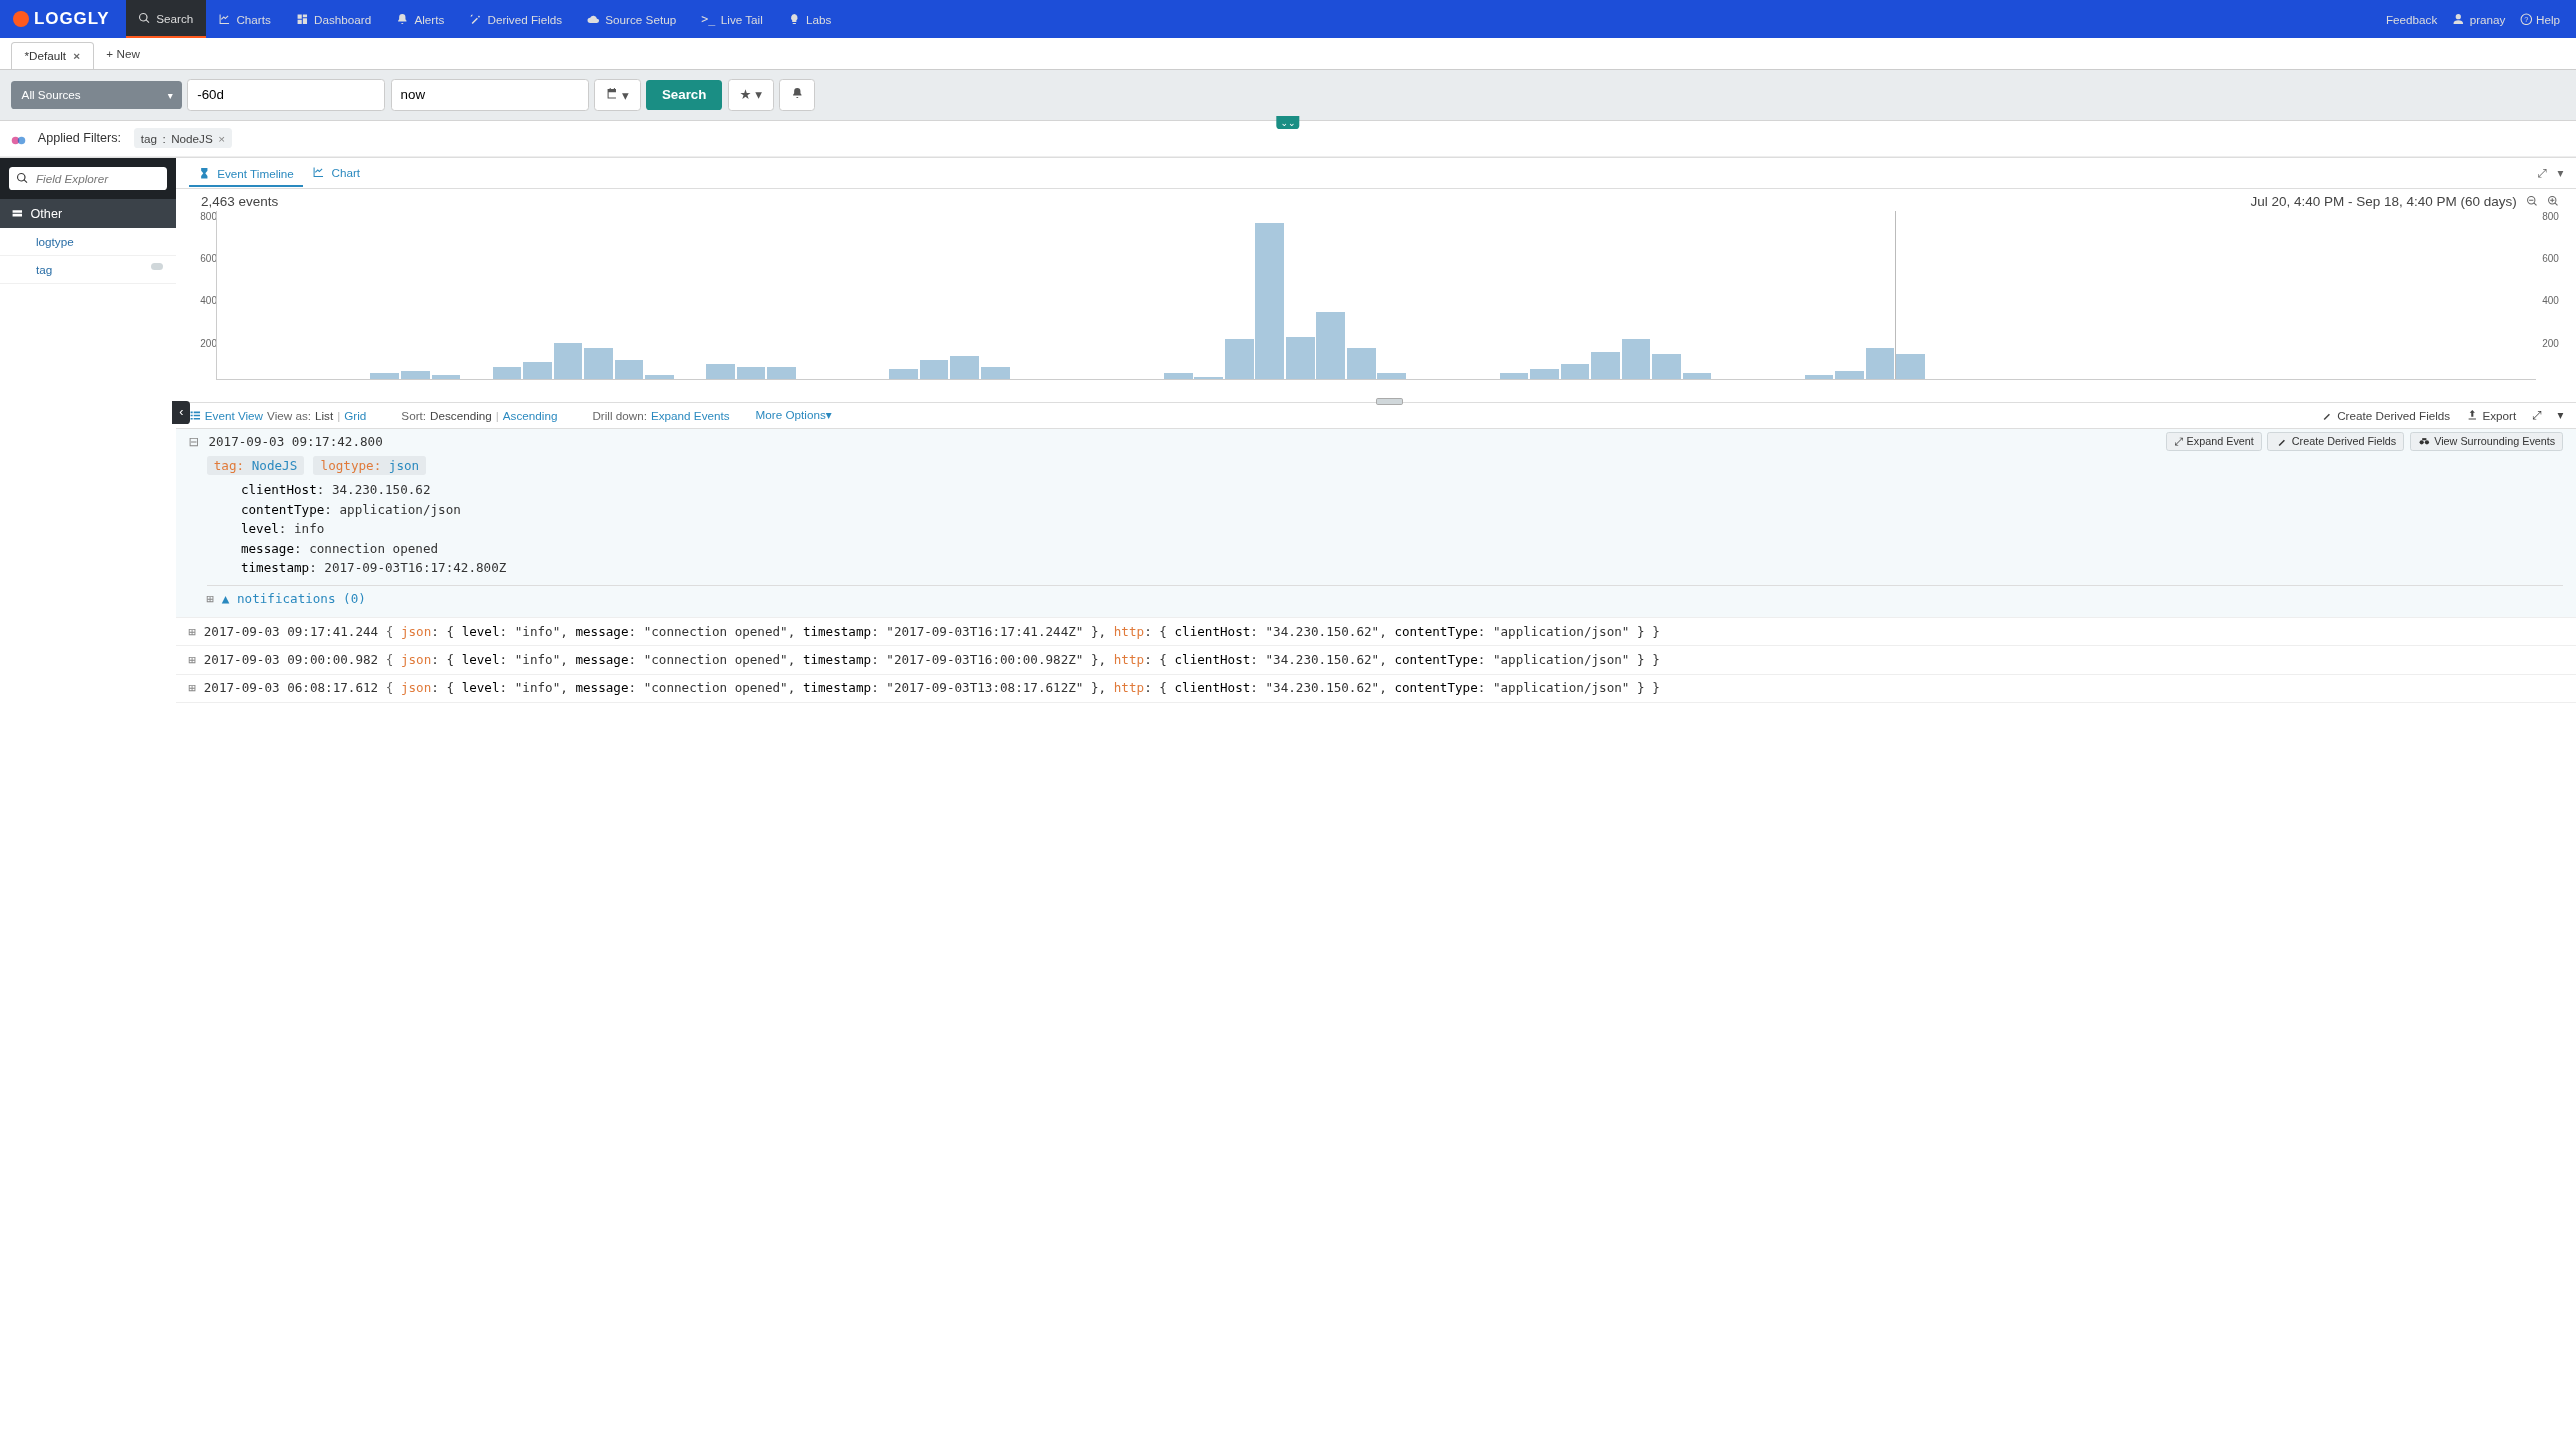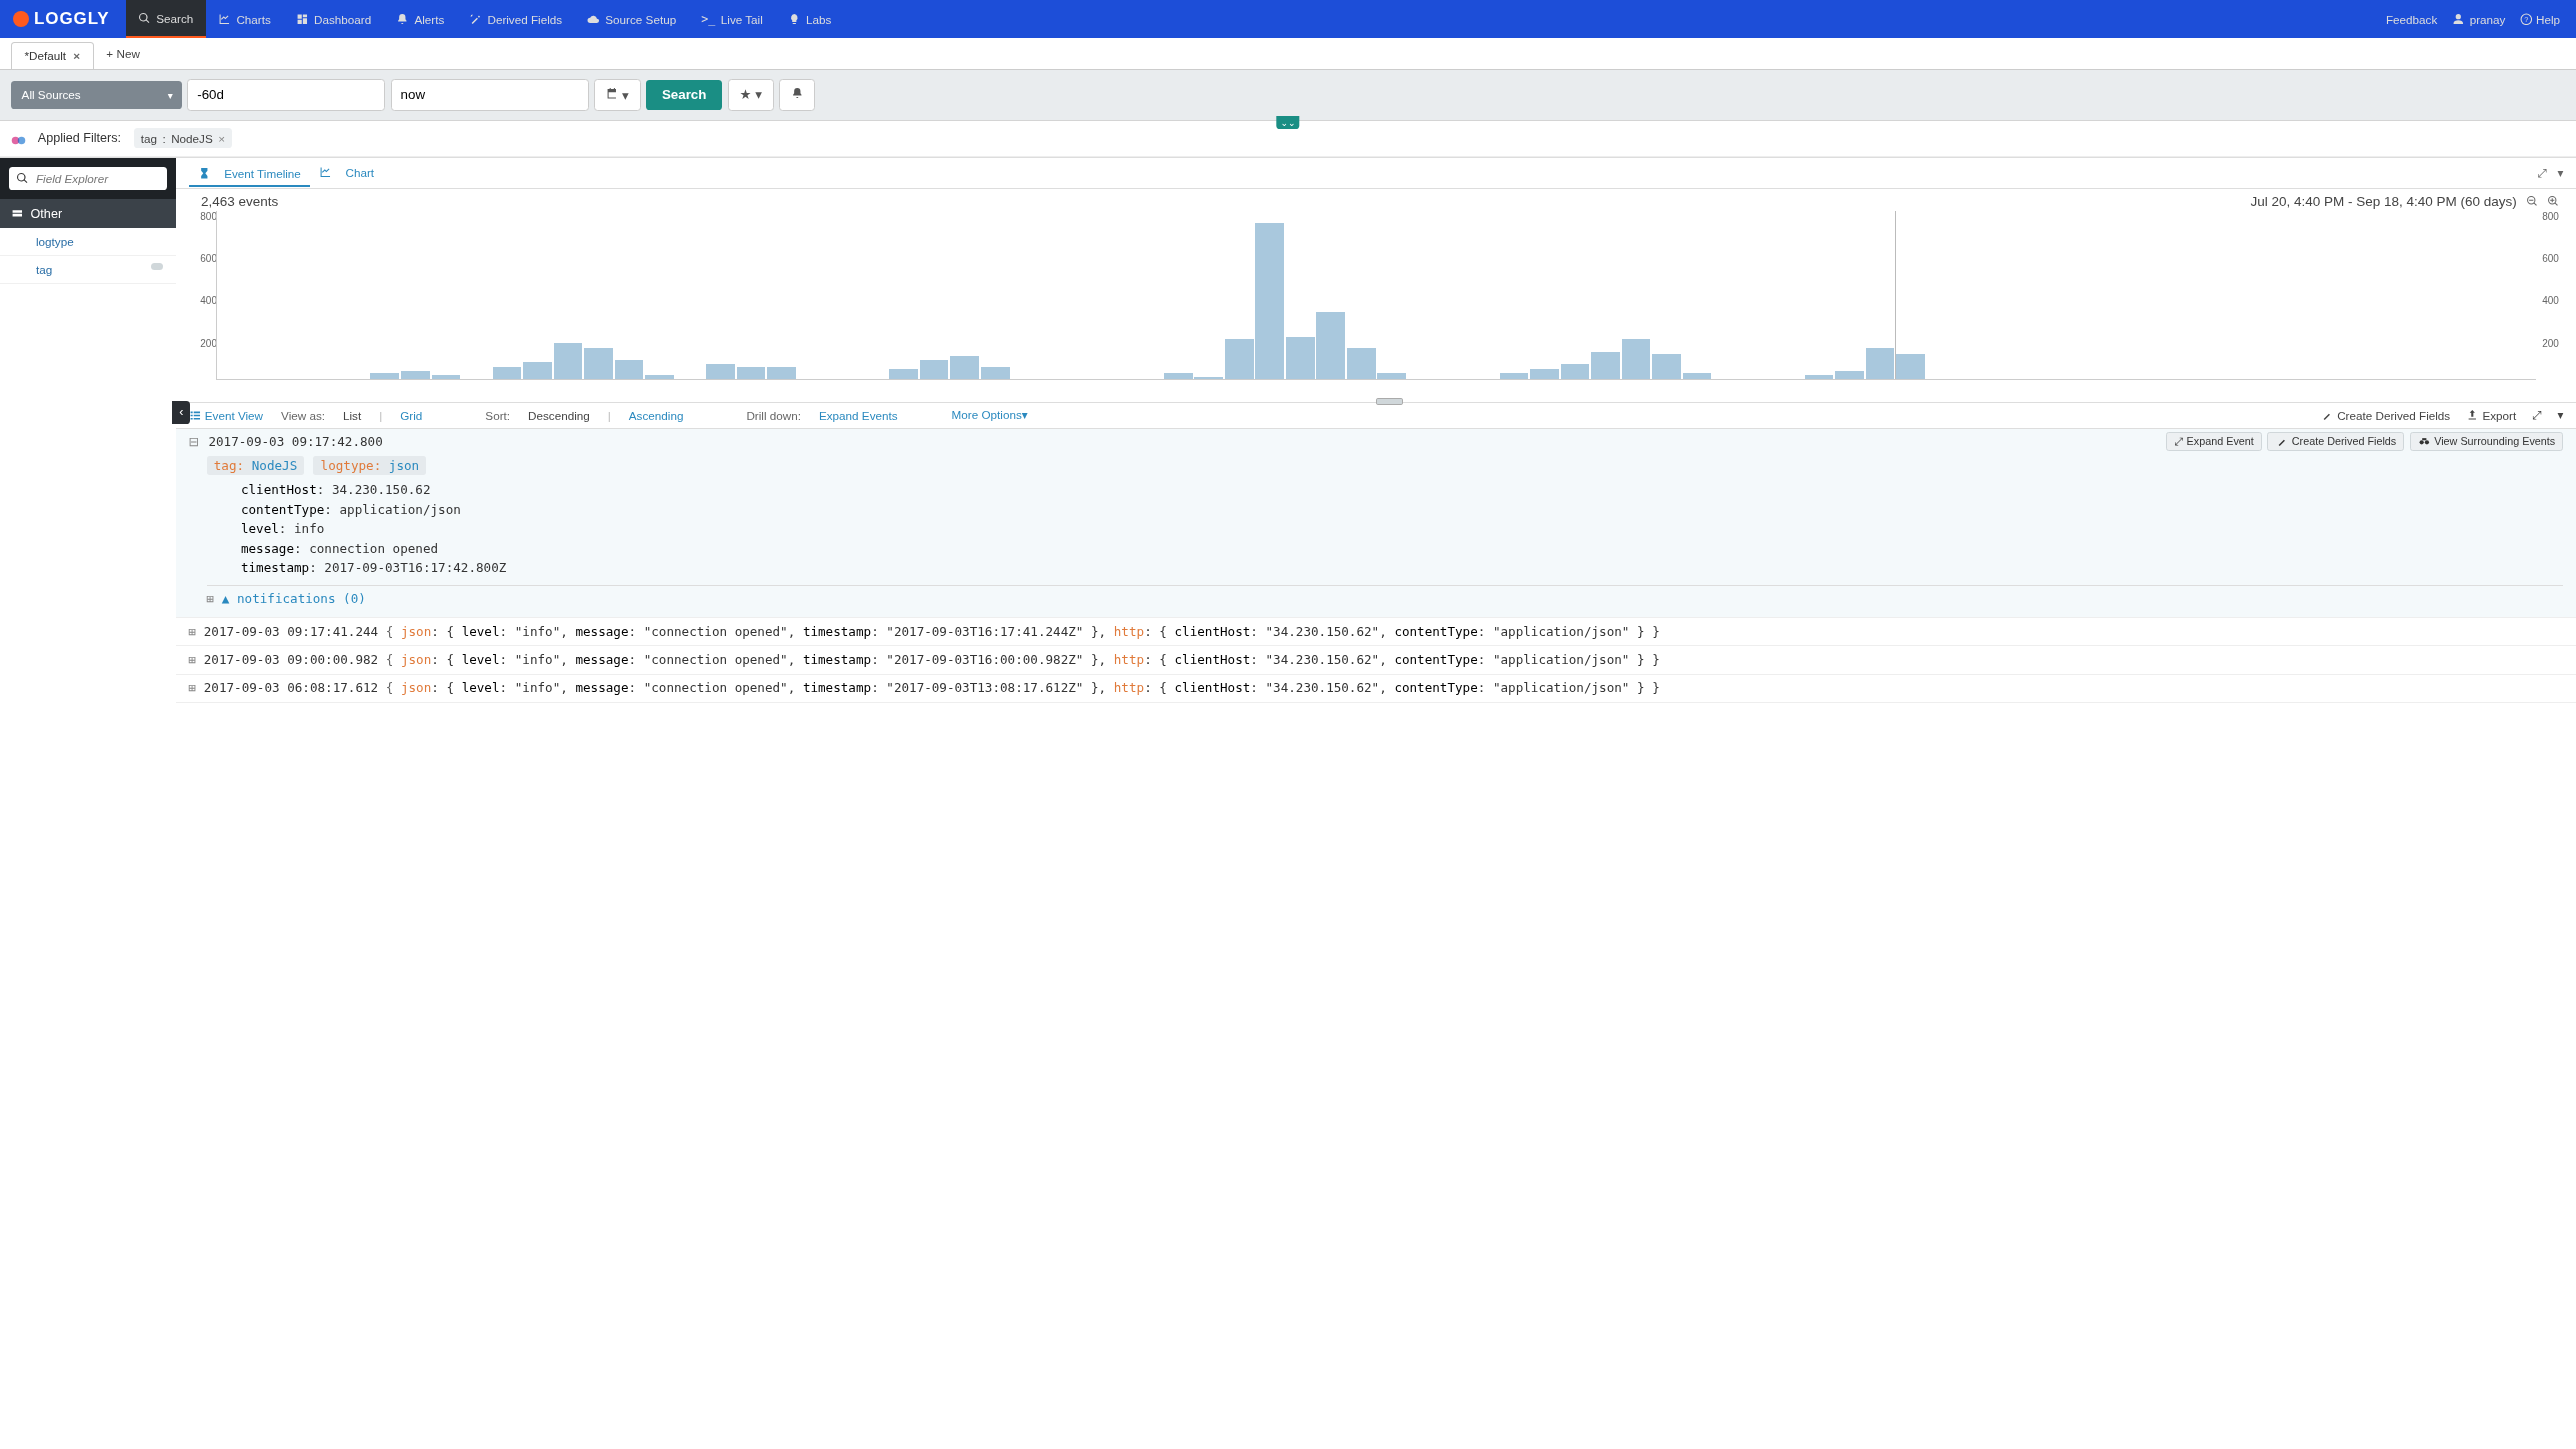--- a/index.html
+++ b/index.html
@@ -49,21 +49,21 @@
 .left-section { background: #3b4249; padding: 7.2px 10.8px; display: flex; align-items: center; gap: 7.2px; color: #fff; font-size: 12.6px; }
 .left-list { flex: 1; background: #fff; color: #2a6ea6; }
 .left-item { padding: 7.2px 12.6px 7.2px 36px; border-bottom: 0.9px solid #f0f0f0; cursor: pointer; display: flex; justify-content: space-between; }
 .left-item .dot { width: 12.6px; height: 7.2px; background: #d0d7da; border-radius: 3.6px; }
 .left-collapse { position: absolute; right: -14.4px; top: 243px; width: 18px; height: 23.4px; background: #2a2e33; color: #fff; display: flex; align-items: center; justify-content: center; border-radius: 0 3.6px 3.6px 0; cursor: pointer; font-size: 12.6px; }
 
 .right-pane { flex: 1; display: flex; flex-direction: column; overflow: hidden; }
 
 
 .tl-tabs { border-bottom: 0.9px solid #ddd; display: flex; align-items: center; padding: 0 12.6px; height: 31px; }
-.tl-tab { padding: 9px 9px; color: #2a89bf; cursor: pointer; display: flex; align-items: center; gap: 14px; font-size: 11.7px; }
+.tl-tab { padding: 9px 9px; color: #2a89bf; cursor: pointer; display: flex; align-items: center; gap: 7px; font-size: 11.7px; }
 .tl-tab.active { border-bottom: 2.7px solid #2a89bf; padding-bottom: 4.5px; }
 .tl-right { margin-left: auto; display: flex; gap: 10.8px; color: #666; }
 .tl-right span { cursor: pointer; }
 
 
 .ev-header { display: flex; justify-content: space-between; padding: 5.4px 16px 1.8px 25px; font-size: 13.5px; color: #444; }
 .ev-count { font-weight: 400; }
 .ev-range { color: #444; display: flex; gap: 9px; align-items: center; }
 
 
@@ -73,21 +73,21 @@
 .chart-yaxis-r { right: 1.8px; }
 .chart-plot { position: absolute; left: 40px; right: 40px; top: 0; bottom: 21.6px; border-left: 0.9px solid #ccc; border-bottom: 0.9px solid #ccc; }
 .chart-bars { position: absolute; inset: 0; display: flex; align-items: flex-end; }
 .bar { flex: 1; background: #a9c8dd; margin: 0 0.9px; }
 .vline { position: absolute; top: 0; bottom: 0; width: 0.9px; background: #bbb; }
 .chart-xaxis { position: absolute; left: 40px; right: 40px; bottom: 1.8px; display: flex; font-size: 10px; color: #666; }
 .xlabel { flex: 1; text-align: center; border-left: 0.9px solid #e0e0e0; padding-top: 3.6px; }
 .chart-handle { position: absolute; bottom: -3.6px; left: 50%; width: 27px; height: 7.2px; background: #d0d7da; border: 0.9px solid #aaa; border-radius: 1.8px; cursor: row-resize; }
 
 
-.ev-toolbar { border-top: 0.9px solid #ddd; border-bottom: 0.9px solid #ddd; padding: 5.4px 12.6px; display: flex; align-items: center; gap: 18px; font-size: 11.7px; color: #444; }
+.ev-toolbar { border-top: 0.9px solid #ddd; border-bottom: 0.9px solid #ddd; padding: 5.4px 12.6px; display: flex; align-items: center; gap: 4px; font-size: 11.7px; color: #444; }
 .ev-toolbar .link { color: #2a89bf; cursor: pointer; }
 .ev-toolbar .sep { color: #bbb; }
 .ev-toolbar .section-lab { color: #666; }
 .ev-tb-right { margin-left: auto; display: flex; gap: 16px; align-items: center; }
 .ev-tb-right span { cursor: pointer; display: flex; align-items: center; gap: 3.6px; }
 
 
 .event-list { flex: 1; overflow-y: auto; font-family: Menlo, Consolas, monospace; font-size: 12.6px; }
 .event-row { border-bottom: 0.9px solid #eee; }
 .event-row.expanded { background: #f4f9fb; padding: 3.6px 12.6px 10.8px; }

